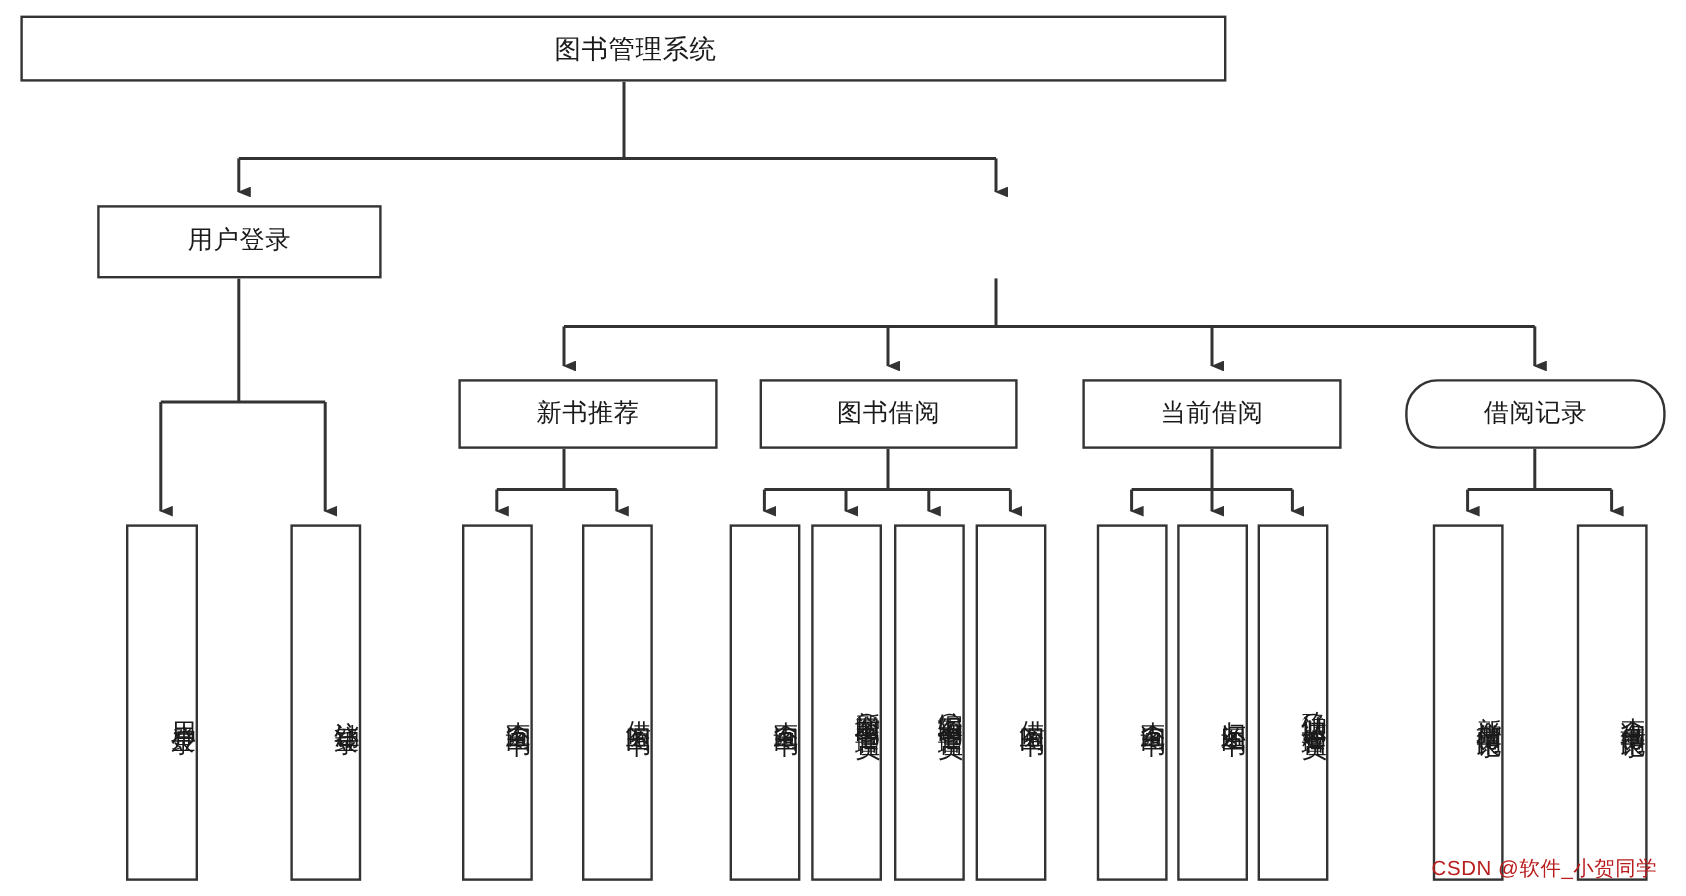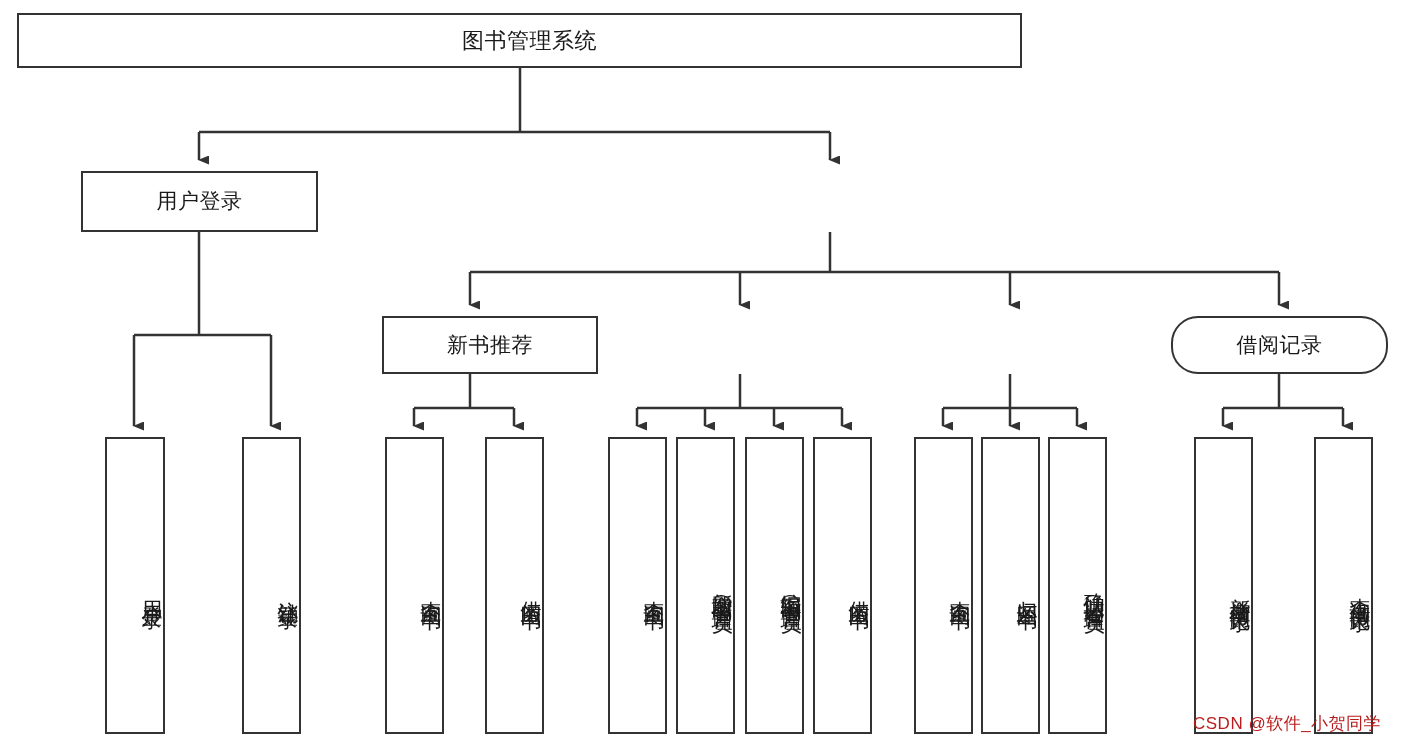--- a/index.html
+++ b/index.html
@@ -119,20 +119,22 @@
       <path d="M1223,408 L1223,426" marker-end="url(#arrow)"></path>
       <path d="M1343,408 L1343,426" marker-end="url(#arrow)"></path>
     </g>
   </svg>
 
   <div class="node root" style="left:17px; top:13px; width:1005px; height:55px;padding-left:20px;">图书管理系统</div>
 
   <div class="node" style="left:81px; top:171px; width:237px; height:61px;">用户登录</div>
 
   <div class="node" style="left:382px; top:316px; width:216px; height:58px;">新书推荐</div>
+  <div class="node" style="left:633px; top:316px; width:215px; height:58px;">图书借阅</div>
+  <div class="node" style="left:902px; top:316px; width:216px; height:58px;">当前借阅</div>
   <div class="node" style="left:1171px; top:316px; width:217px; height:58px;border-radius:27px;">借阅记录</div>
 
   <div class="node leaf" style="left:105px; top:437px; width:60px; height:297px;">用户登录</div>
   <div class="node leaf" style="left:242px; top:437px; width:59px; height:297px;">注销登录</div>
 
   <div class="node leaf" style="left:385px; top:437px; width:59px; height:297px;">查询图书</div>
   <div class="node leaf" style="left:485px; top:437px; width:59px; height:297px;">借阅图书</div>
 
   <div class="node leaf" style="left:608px; top:437px; width:59px; height:297px;">查询图书</div>
   <div class="node leaf tall-text" style="left:676px; top:437px; width:59px; height:297px;">新增图书（管理员）</div>

